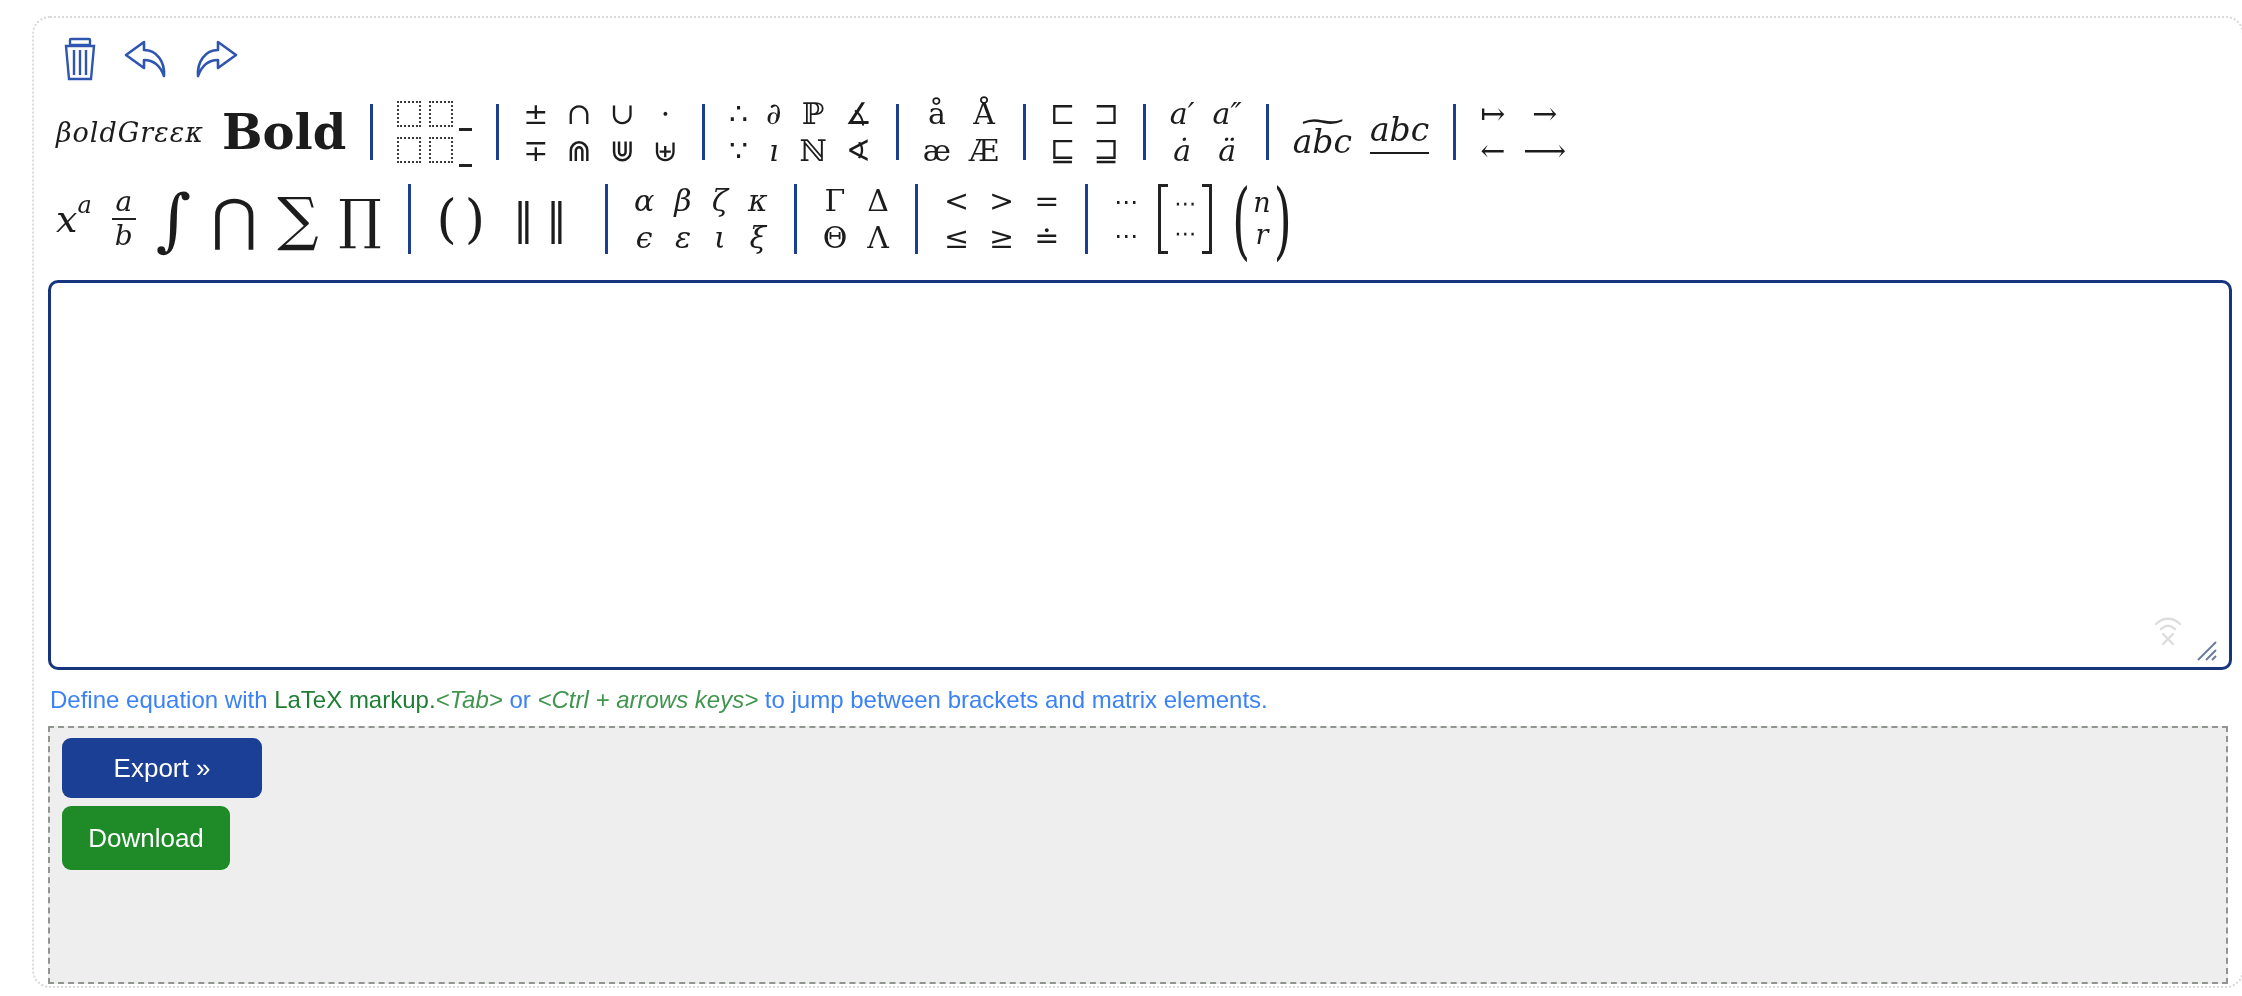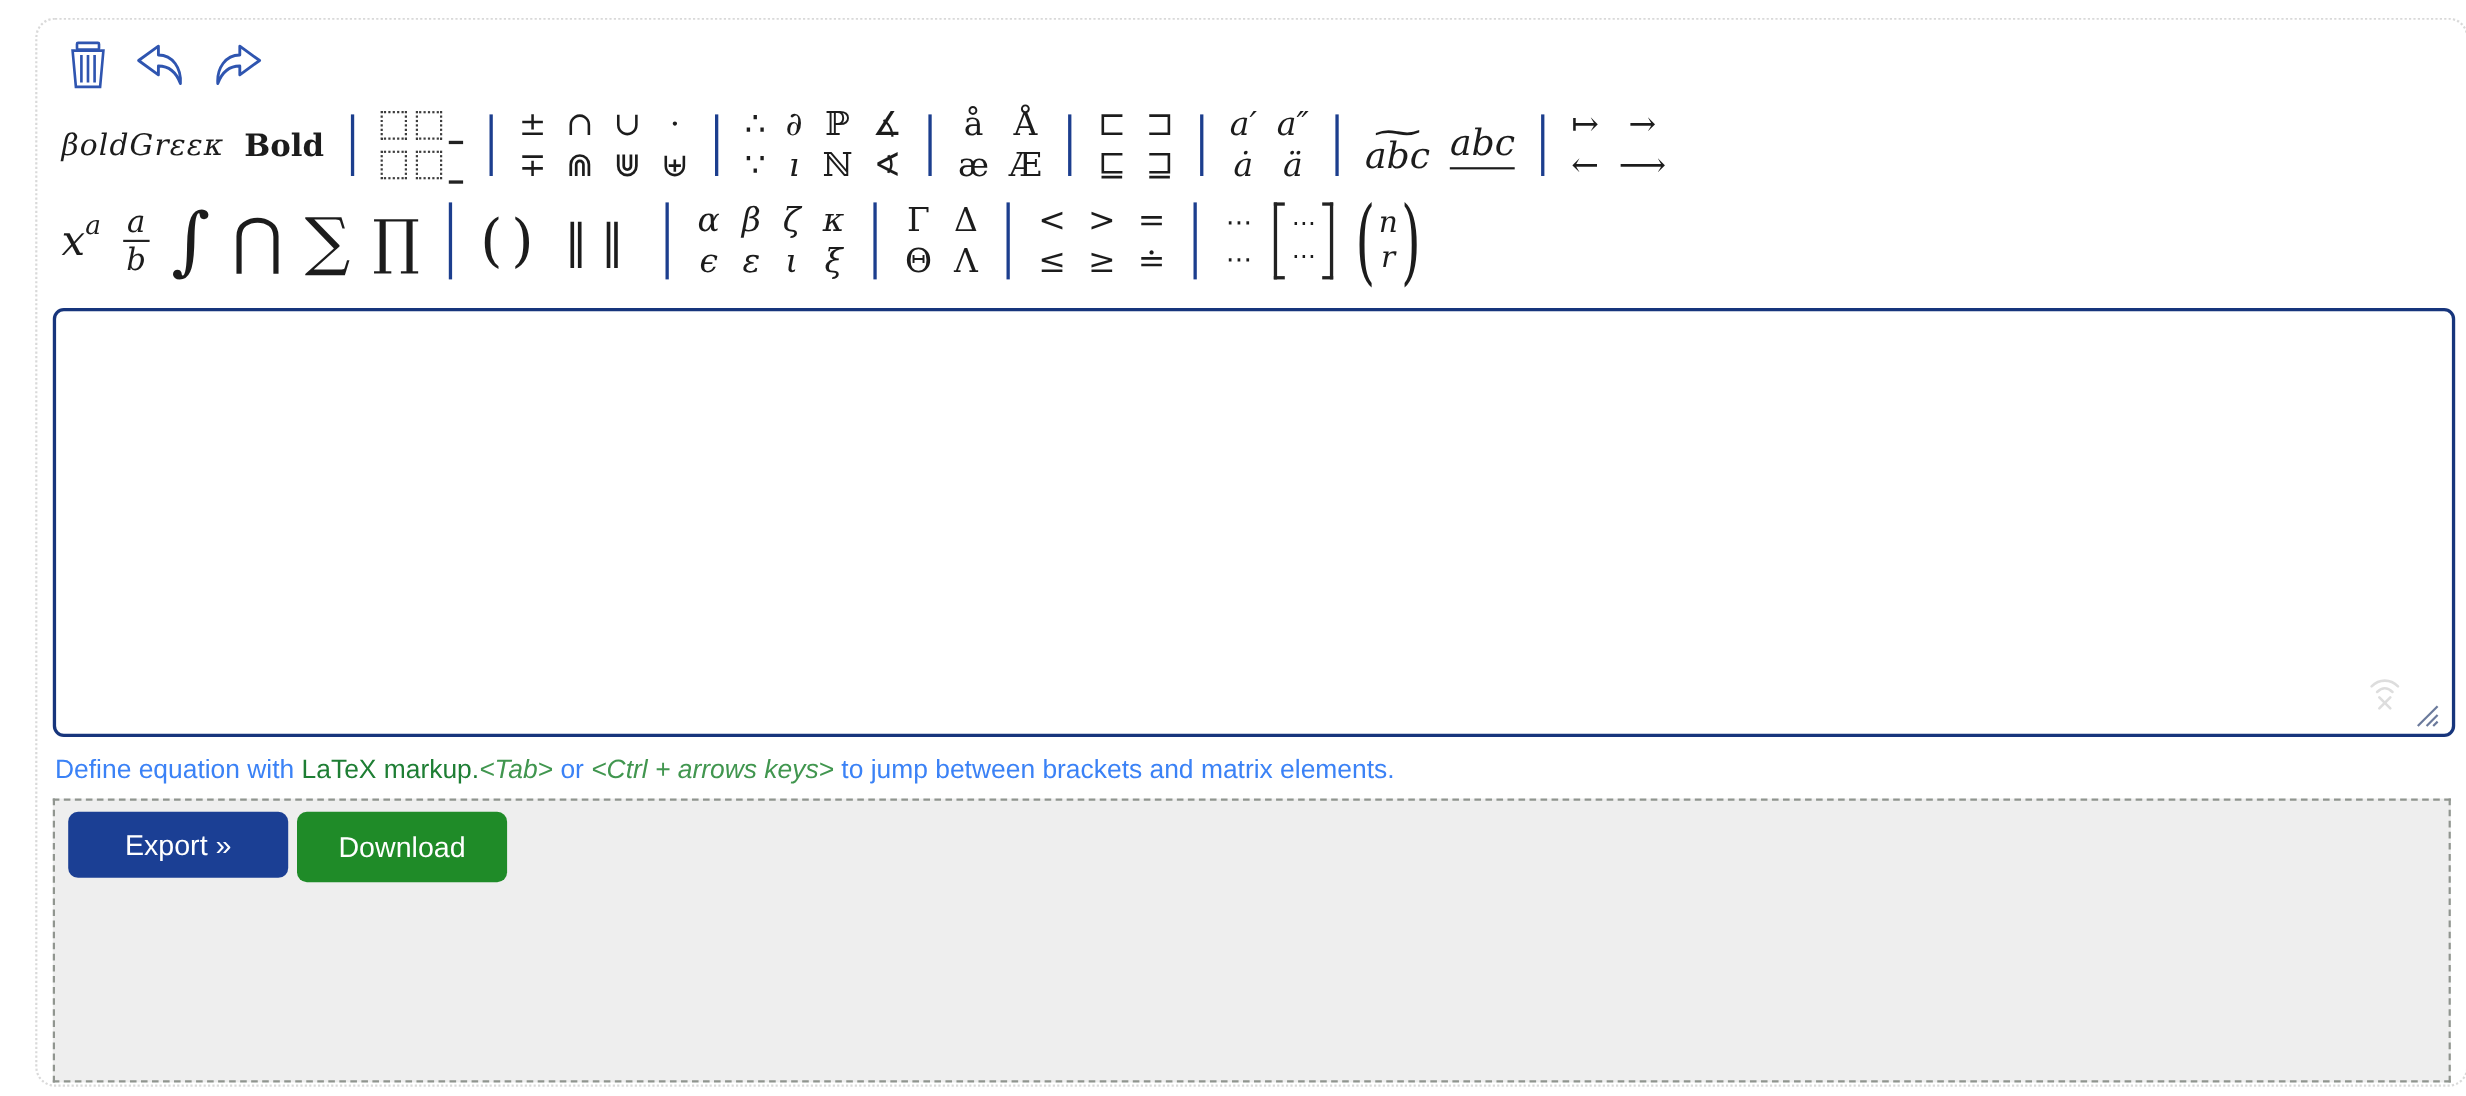--- a/index.html
+++ b/index.html
@@ -22,21 +22,21 @@
   .tb-row2{gap:20px;height:90px;margin-top:2px;}
   .sep{width:3px;height:56px;background:var(--separator_navy,#1c3e8e);margin:0 6px;flex:0 0 auto;}
   .tb-row2 .sep{height:70px;}
   .tbtn{
     background:none;border:none;padding:0;cursor:pointer;color:#1c1c1c;
     font-family:"DejaVu Serif",serif;display:flex;align-items:center;justify-content:center;
   }
   .tbtn.it{font-style:italic;}
   .pair{flex-direction:column;font-size:30px;line-height:37px;}
   .boldgreek{font-size:27px;font-style:italic;letter-spacing:1px;}
-  .boldtxt{font-size:28px;font-weight:bold;}
+  .boldtxt{font-size:48px;font-weight:bold;}
   
   .boxes{flex-direction:column;gap:10px;}
   .bxrow{display:flex;align-items:flex-end;gap:8px;}
   .bx{width:24px;height:26px;border:2px dotted #3c3c3c;box-sizing:border-box;}
   .bxdash{width:13px;height:3px;background:#222;margin:0 0 -4px -2px;}
   
   .accent{flex-direction:column;font-size:33px;line-height:20px;padding-top:2px;}
   .accent .acc{font-size:30px;transform:scaleX(2.1);height:18px;line-height:14px;}
   .uline{font-size:33px;border-bottom:2px solid #1c1c1c;padding-bottom:3px;}
   
@@ -72,28 +72,28 @@
   .wifi-off{position:absolute;right:42px;bottom:24px;opacity:.85;}
   .resize-handle{position:absolute;right:10px;bottom:8px;cursor:nwse-resize;}
   
   .helper{margin:16px 0 0 2px;font-size:24px;color:#121212;}
   .seg-plain{color:#3b82f6;}
   .seg-link{color:var(--link_green,#1e7e34);cursor:pointer;}
   .seg-gi{color:var(--kbd_green,#41964f);font-style:italic;text-align:right;}
   
   .panel{
     margin-top:12px;height:258px;box-sizing:border-box;background:var(--panel_bg,#eeeeee);
-    border:2px dashed #90958f;padding:10px 12px;display:flex;flex-direction:row;align-items:flex-start;gap:8px;
+    border:2px dashed #90958f;padding:10px 12px;display:flex;flex-direction:column;align-items:flex-start;gap:8px;
   }
   .btn{
     border:none;border-radius:9px;color:#ffffff;font-size:26px;cursor:pointer;
     font-family:"Liberation Sans",sans-serif;
   }
   .btn-export{width:200px;height:60px;background:var(--export_bg,#1b3f94);}
-  .btn-download{width:191px;height:64px;background:var(--download_bg,#1f8b28);}
+  .btn-download{width:168px;height:64px;background:var(--download_bg,#1f8b28);}
 </style>
 </head>
 <body style="--separator_navy: #1c3e8e; --textarea_border: #17357c; --icon_blue: #2f55b0; --link_green: #1e7e34; --kbd_green: #41964f; --export_bg: #1b3f94; --download_bg: #1f8b28; --panel_bg: #eeeeee; --symbol_color: #1c1c1c;">
 
 <div class="outer" data-name="equation-editor-panel">
 
   <div class="history" data-name="history-bar">
     <button class="hbtn" data-name="delete-button" title="">
       <svg data-name="trash-icon" width="36" height="44" viewBox="0 0 36 44" fill="none" stroke="#2f55b0" stroke-width="2.4">
         <rect x="8" y="2" width="20" height="6" rx="1"></rect>

